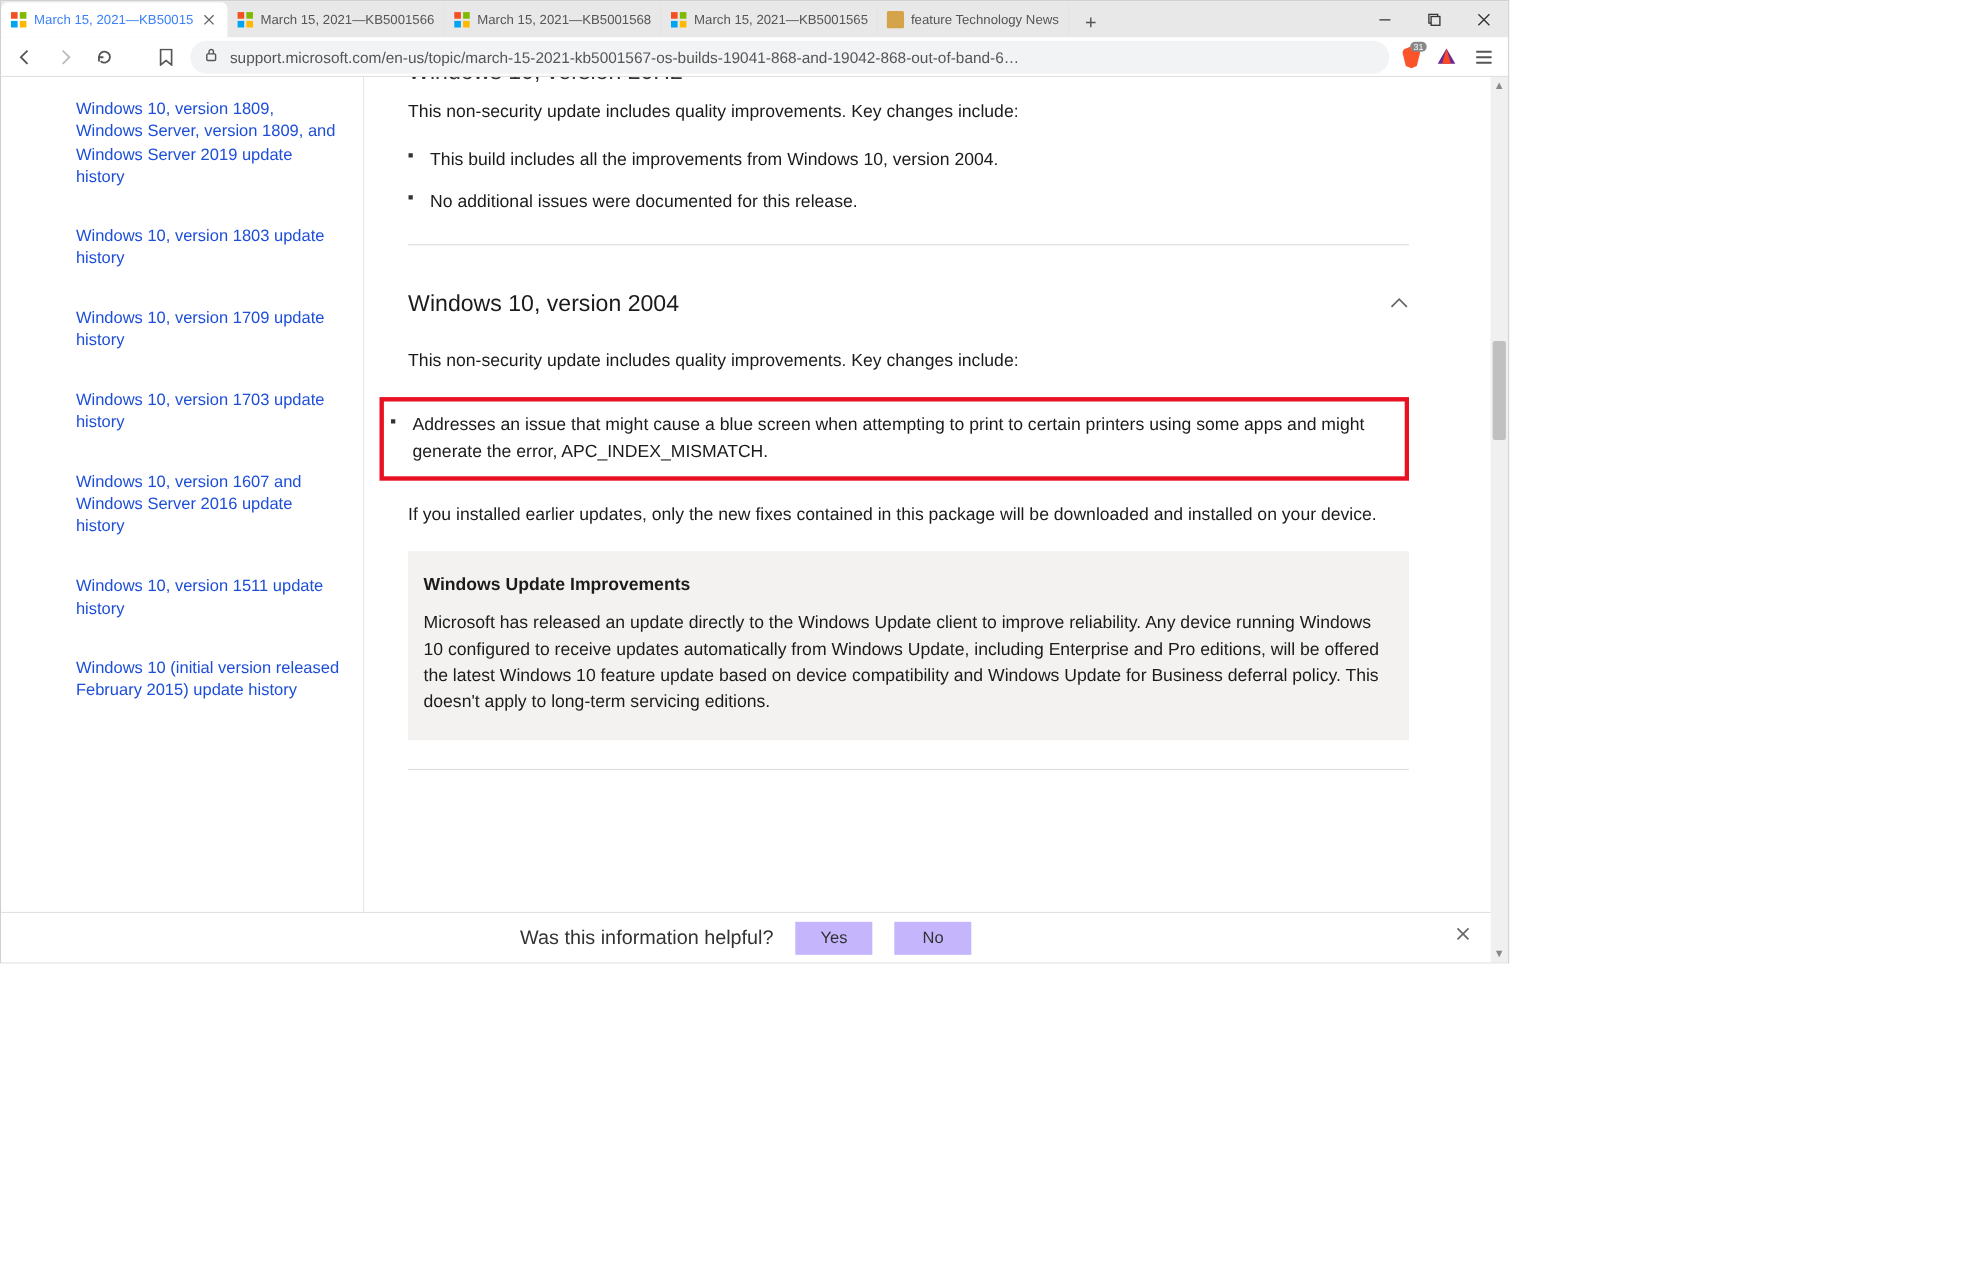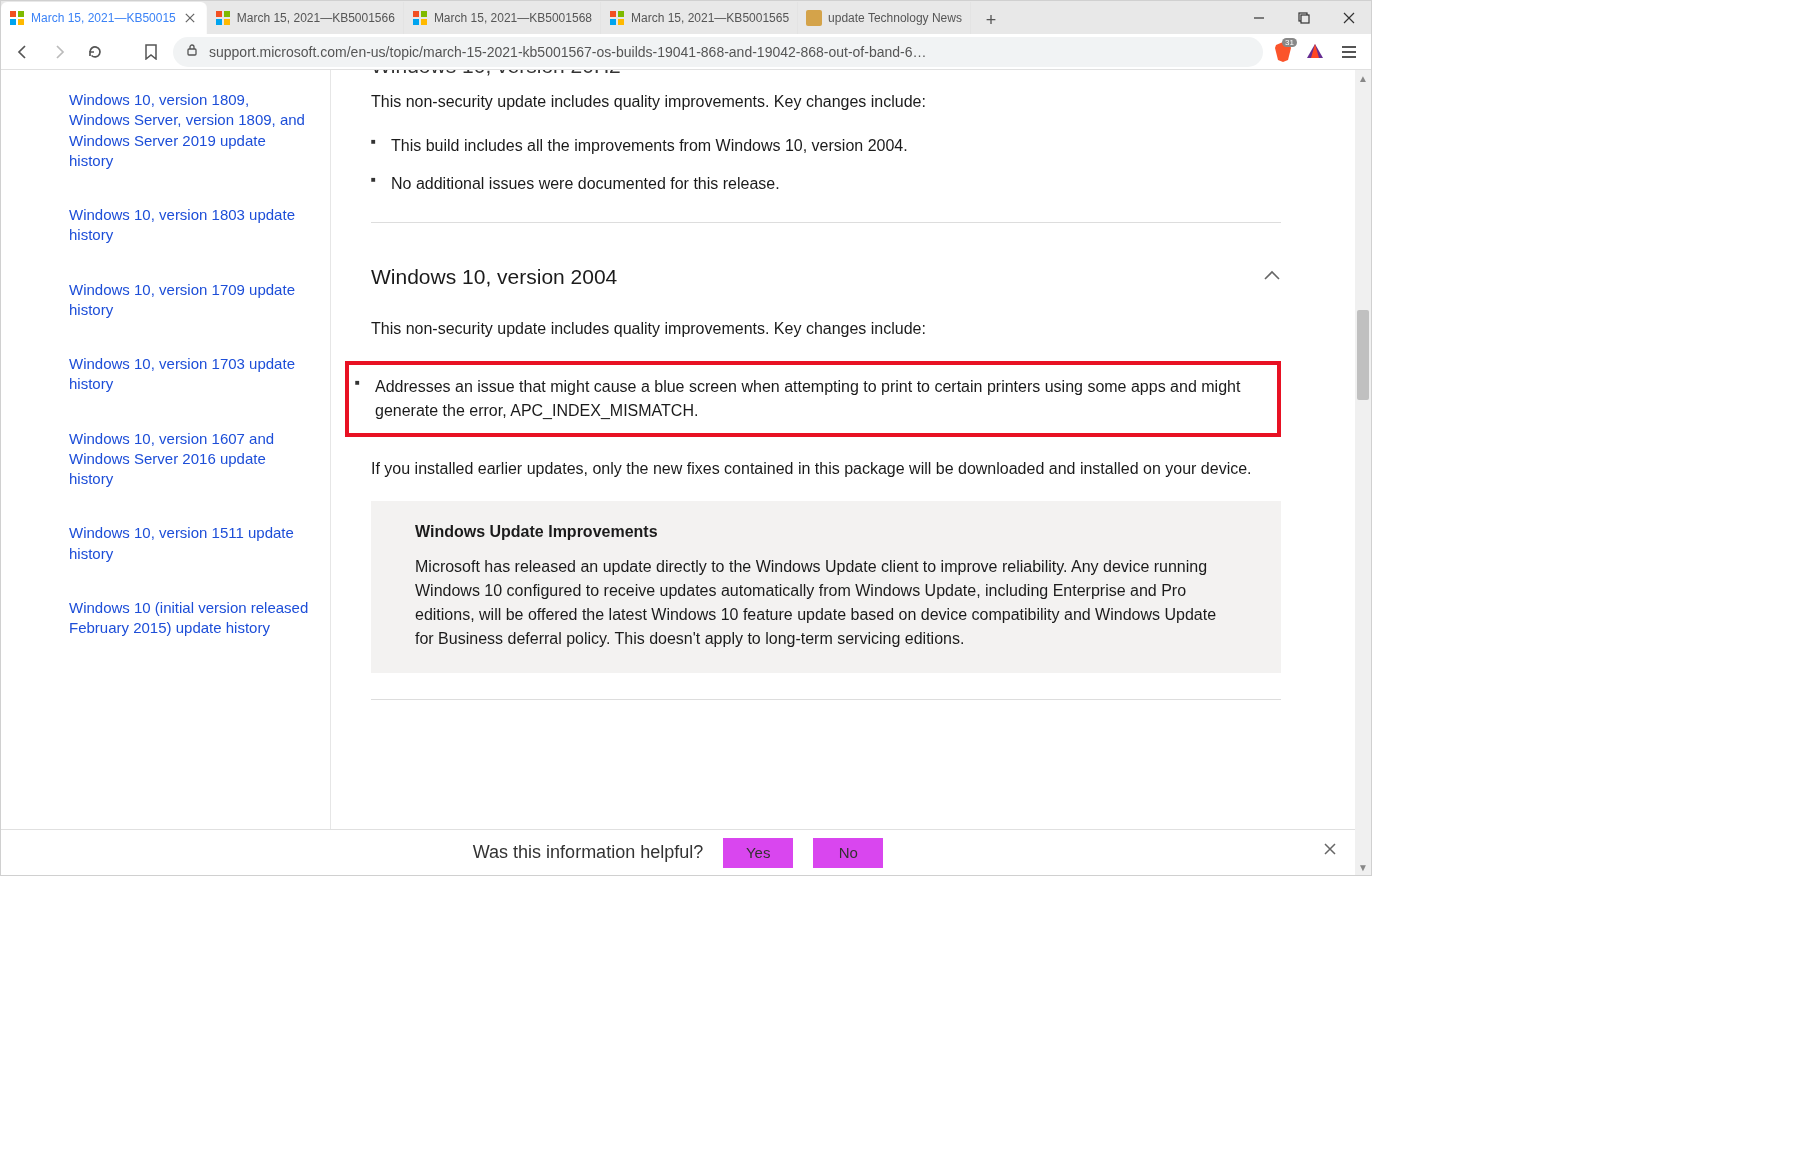--- a/index.html
+++ b/index.html
@@ -46,28 +46,28 @@
 .chev { color: #666; font-size: 14px; }
 .section-intro { font-size: 16px; line-height: 1.5; margin: 12px 0 20px 0; }
 .bullets { list-style: none; padding-left: 0; }
 .bullets li { position: relative; padding-left: 20px; font-size: 16px; line-height: 1.5; margin-bottom: 14px; }
 .bullets li::before { content: "■"; position: absolute; left: 0; top: 2px; font-size: 8px; color: #333; }
 .highlighted { border: 4px solid #e81123; padding: 10px 6px 10px 6px; margin-left: -26px; }
 .highlighted li { margin-bottom: 0; }
 hr.sep { border: none; border-top: 1px solid #ddd; margin: 26px 0; }
 
 .after-text { font-size: 16px; line-height: 1.5; margin: 20px 0; }
-.callout { background: #f3f2f1; padding: 22px 44px; margin-top: 10px; }
+.callout { background: #f3f2f1; padding: 22px 14px; margin-top: 10px; }
 .callout-title { font-weight: 600; font-size: 16px; margin-bottom: 14px; }
 .callout-body { font-size: 16px; line-height: 1.5; }
 
 
 .feedback-bar { position: absolute; bottom: 0; left: 0; right: 16px; height: 46px; background: #fff; border-top: 1px solid #e0e0e0; display: flex; align-items: center; justify-content: center; gap: 20px; }
 .feedback-q { font-size: 18px; color: #333; }
-.fb-btn { background: #d946ef; border: none; width: 70px; height: 30px; font-size: 15px; color: #323130; cursor: pointer; }
+.fb-btn { background: #c4b5fd; border: none; width: 70px; height: 30px; font-size: 15px; color: #323130; cursor: pointer; }
 .fb-close { position: absolute; right: 18px; top: 12px; color: #666; cursor: pointer; }
 
 .cut-title { font-size: 21px; color: #333; margin-top: -16px; }
 </style>
 </head>
 <body>
 
 <div class="browser-chrome">
 
   <div class="tab-strip">
@@ -119,21 +119,21 @@
           </svg>
         </span>
       <span class="tab-title">March 15, 2021—KB5001565</span>
     </div>
     <div class="tab">
       <span class="tab-favicon">
           <svg viewBox="0 0 16 16">
             <rect width="16" height="16" fill="#d4a34a" rx="2"></rect>
           </svg>
         </span>
-      <span class="tab-title">update Technology News</span>
+      <span class="tab-title">feature Technology News</span>
     </div>
     <div class="new-tab-btn">+</div>
     <div class="window-ctrls">
       <div class="window-btn">
           <svg viewBox="0 0 12 12">
             <path d="M1 6 H11" stroke="#333" stroke-width="1.2"></path>
           </svg>
         </div>
       <div class="window-btn">
           <svg viewBox="0 0 12 12">

